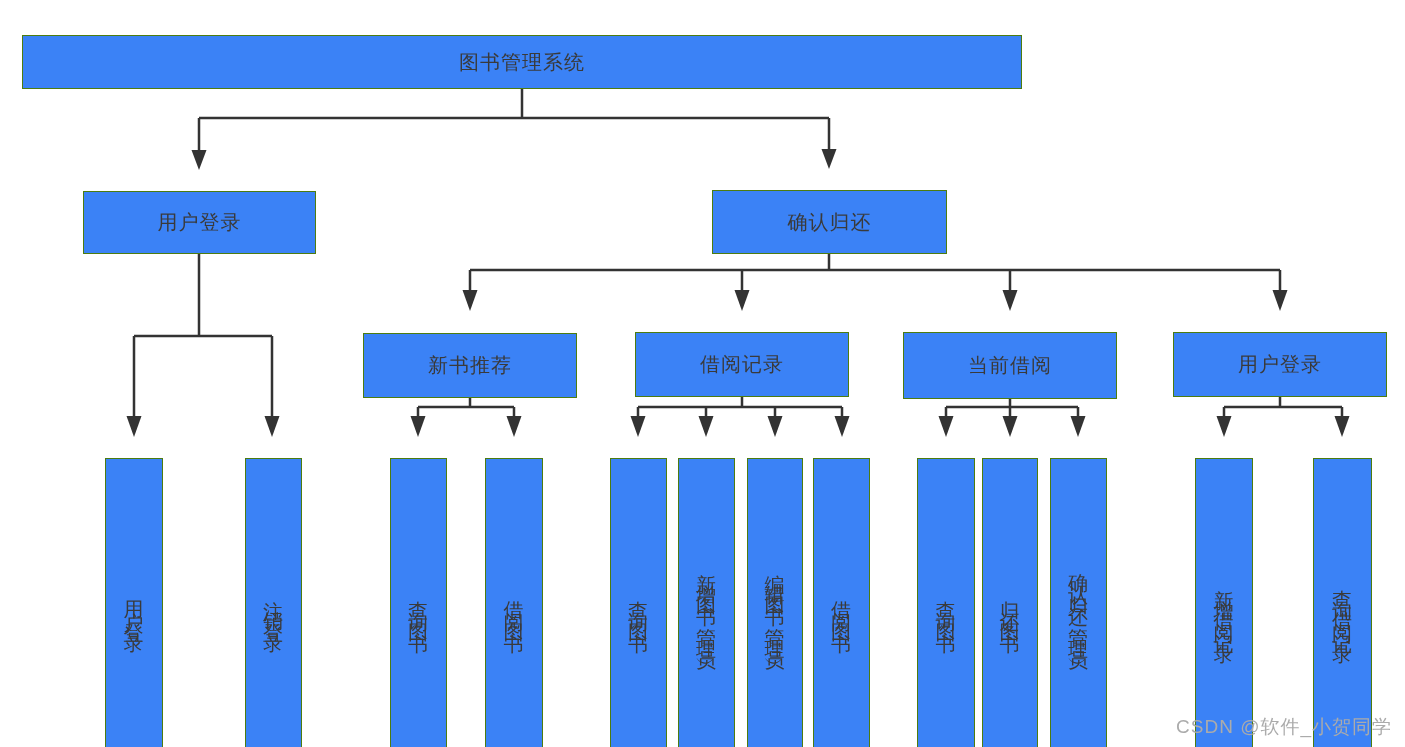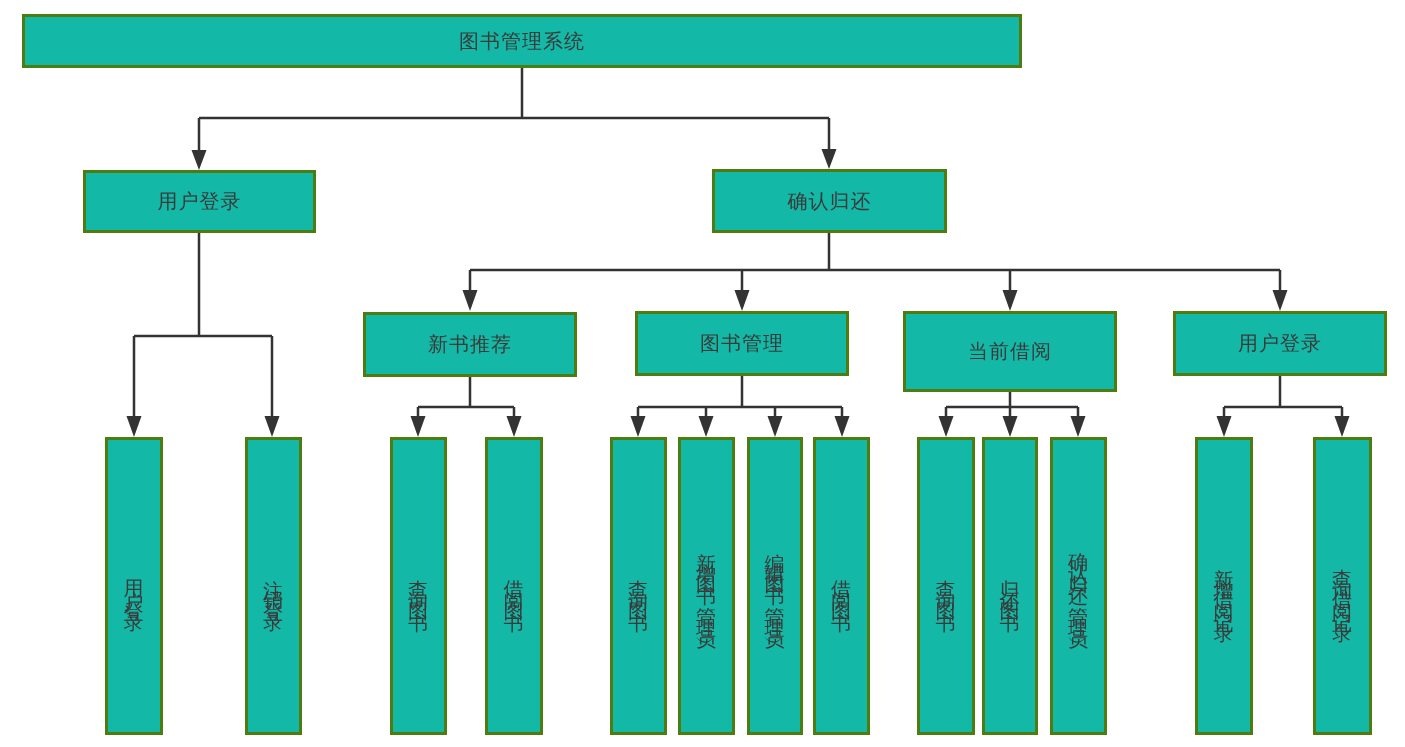--- a/index.html
+++ b/index.html
@@ -9,25 +9,26 @@
     background:#ffffff;
     font-family:"Liberation Sans", sans-serif;
     overflow:hidden;
   }
   .connectors{position:absolute;left:0;top:0;z-index:1;}
   .connectors path{stroke:#333333;stroke-width:2.5;fill:none;}
   .connectors polygon{fill:#333333;stroke:none;}
   .node{
     position:absolute;
     box-sizing:border-box;
-    border:3px solid #4d7c0f;
-    background:#14b8a6;
+    border:1px solid #4d7c0f;
+    background:#3b82f6;
     display:flex;align-items:center;justify-content:center;
     color:#3a3a3a;
     z-index:2;
+    margin-top:21px;
   }
   .h-node{font-size:20px;letter-spacing:1px;white-space:nowrap;}
   .leaf .vtext{
     writing-mode:vertical-rl;
     text-orientation:mixed;
     font-size:20px;
     letter-spacing:11px;
     line-height:1;
     color:#3a3a3a;
   }
@@ -88,22 +89,22 @@
       <polygon points="1334.5,416 1349.5,416 1342,437"></polygon>
     </g>
   </svg>
 
   <div class="node h-node" style="left:22px;top:14px;width:1000px;height:54px">图书管理系统</div>
 
   <div class="node h-node" style="left:83px;top:170px;width:233px;height:63px">用户登录</div>
   <div class="node h-node" style="left:712px;top:169px;width:235px;height:64px">确认归还</div>
 
   <div class="node h-node" style="left:363px;top:312px;width:214px;height:65px">新书推荐</div>
-  <div class="node h-node" style="left:635px;top:311px;width:214px;height:65px">图书管理</div>
-  <div class="node h-node" style="left:903px;top:311px;width:214px;height:81px">当前借阅</div>
+  <div class="node h-node" style="left:635px;top:311px;width:214px;height:65px">借阅记录</div>
+  <div class="node h-node" style="left:903px;top:311px;width:214px;height:67px">当前借阅</div>
   <div class="node h-node" style="left:1173px;top:311px;width:214px;height:65px">用户登录</div>
 
   <div class="node leaf" style="left:105px;top:437px;width:58px;height:298px">
     <span class="vtext">用户登录</span>
   </div>
   <div class="node leaf" style="left:245px;top:437px;width:57px;height:298px">
     <span class="vtext">注销登录</span>
   </div>
 
   <div class="node leaf" style="left:390px;top:437px;width:57px;height:298px">
@@ -136,14 +137,15 @@
     <span class="vtext">确认归还（管理员）</span>
   </div>
 
   <div class="node leaf" style="left:1195px;top:437px;width:58px;height:298px">
     <span class="vtext">新增借阅记录</span>
   </div>
   <div class="node leaf" style="left:1313px;top:437px;width:59px;height:298px">
     <span class="vtext">查询借阅记录</span>
   </div>
 
+  <div class="watermark">CSDN @软件_小贺同学</div>
 
 </div>
 
 </body></html>

